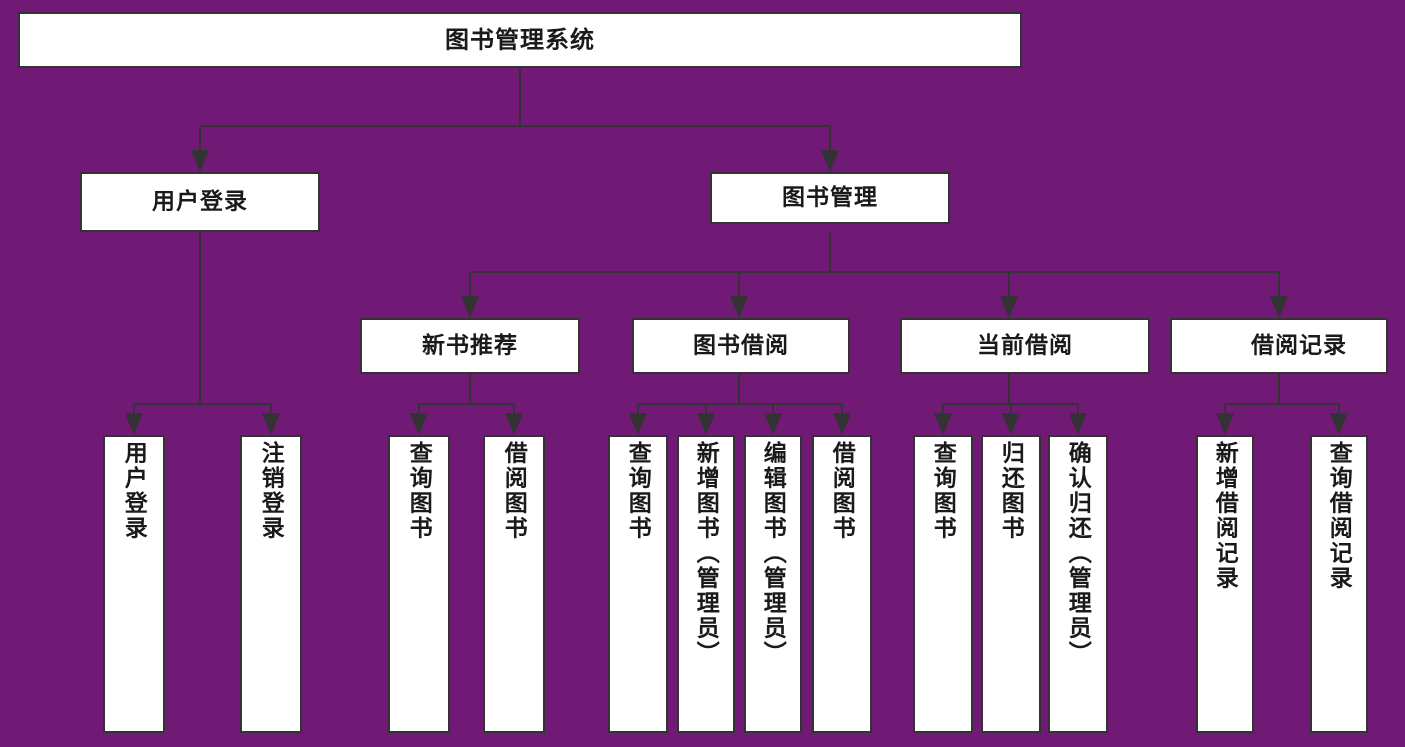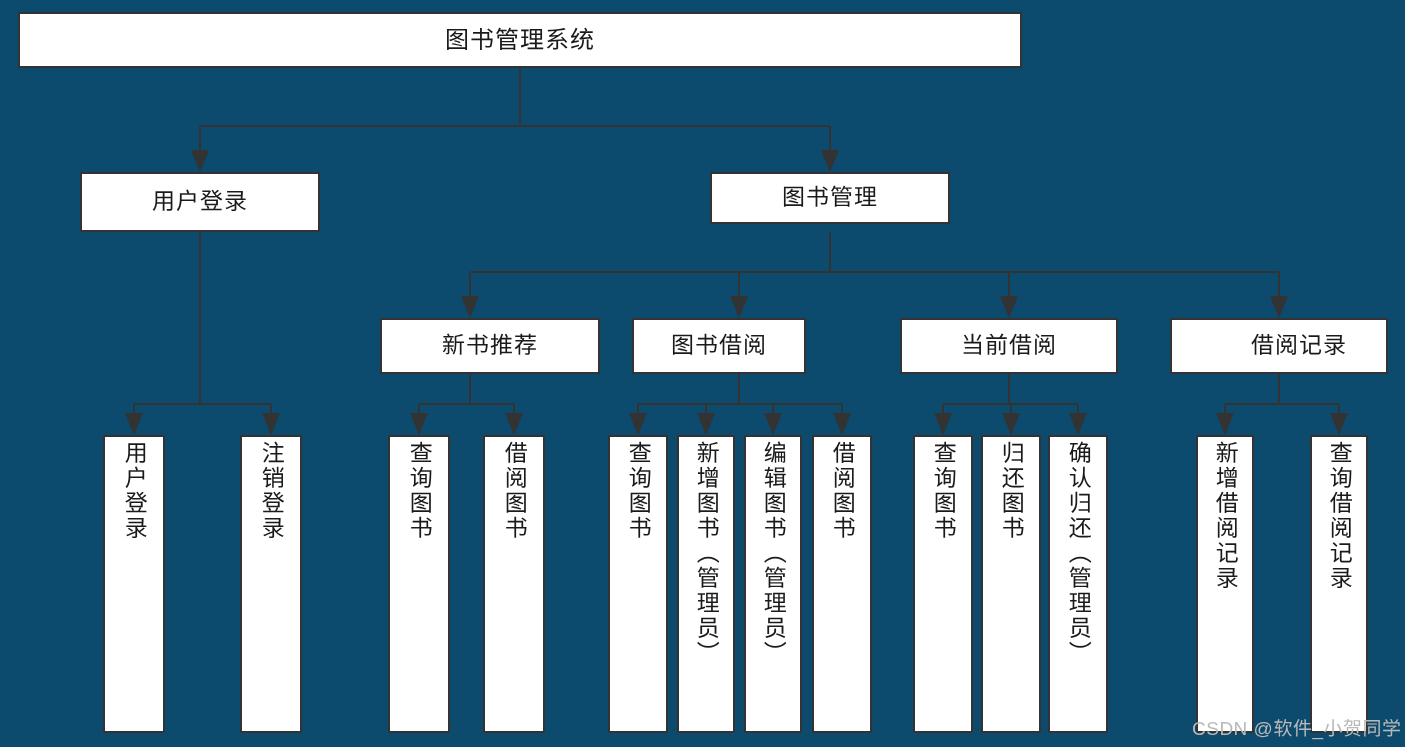--- a/index.html
+++ b/index.html
@@ -8,22 +8,23 @@
     padding: 0;
     background: #ffffff;
   }
   body {
     font-family: "Liberation Sans", "DejaVu Sans", sans-serif;
   }
   #canvas {
     position: relative;
     width: 1405px;
     height: 747px;
-    background: #0c4a6e;
+    background: #701a75;
     overflow: hidden;
+    font-weight: bold;
   }
   #wires {
     position: absolute;
     left: 0;
     top: 0;
     width: 1405px;
     height: 747px;
     pointer-events: none;
   }
   .node {
@@ -129,27 +130,27 @@
   <div id="nodes">
       <div class="node horiz root" style="left: 18px; top: 12px; width: 1004px; height: 56px; border-color: rgb(51, 51, 51); color: rgb(26, 26, 26);">
         <span>图书管理系统</span>
       </div>
       <div class="node horiz" style="left: 80px; top: 172px; width: 240px; height: 60px; border-color: rgb(51, 51, 51); color: rgb(26, 26, 26);">
         <span>用户登录</span>
       </div>
       <div class="node horiz" style="left: 710px; top: 172px; width: 240px; height: 52px; border-color: rgb(51, 51, 51); color: rgb(26, 26, 26);">
         <span>图书管理</span>
       </div>
-      <div class="node horiz" style="left: 380px; top: 318px; width: 220px; height: 56px; border-color: rgb(51, 51, 51); color: rgb(26, 26, 26); text-align: right;">
+      <div class="node horiz" style="left: 360px; top: 318px; width: 220px; height: 56px; border-color: rgb(51, 51, 51); color: rgb(26, 26, 26); text-align: right;">
         <span>新书推荐</span>
       </div>
-      <div class="node horiz" style="left: 632px; top: 318px; width: 174px; height: 56px; border-color: rgb(51, 51, 51); color: rgb(26, 26, 26);">
+      <div class="node horiz" style="left: 632px; top: 318px; width: 218px; height: 56px; border-color: rgb(51, 51, 51); color: rgb(26, 26, 26);">
         <span>图书借阅</span>
       </div>
-      <div class="node horiz" style="left: 900px; top: 318px; width: 218px; height: 56px; border-color: rgb(51, 51, 51); color: rgb(26, 26, 26);">
+      <div class="node horiz" style="left: 900px; top: 318px; width: 250px; height: 56px; border-color: rgb(51, 51, 51); color: rgb(26, 26, 26);">
         <span>当前借阅</span>
       </div>
       <div class="node horiz" style="left: 1170px; top: 318px; width: 218px; height: 56px; border-color: rgb(51, 51, 51); color: rgb(26, 26, 26); padding-left: 40px;">
         <span>借阅记录</span>
       </div>
       <div class="node vert" style="left: 103px; top: 435px; width: 62px; height: 298px; border-color: rgb(51, 51, 51); color: rgb(26, 26, 26);">
         <span class="vtext">用户登录</span>
       </div>
       <div class="node vert" style="left: 240px; top: 435px; width: 62px; height: 298px; border-color: rgb(51, 51, 51); color: rgb(26, 26, 26);">
         <span class="vtext">注销登录</span>
@@ -181,14 +182,13 @@
       <div class="node vert" style="left: 1048px; top: 435px; width: 60px; height: 298px; border-color: rgb(51, 51, 51); color: rgb(26, 26, 26);">
         <span class="vtext">确认归还（管理员）</span>
       </div>
       <div class="node vert" style="left: 1196px; top: 435px; width: 58px; height: 298px; border-color: rgb(51, 51, 51); color: rgb(26, 26, 26);">
         <span class="vtext">新增借阅记录</span>
       </div>
       <div class="node vert" style="left: 1310px; top: 435px; width: 58px; height: 298px; border-color: rgb(51, 51, 51); color: rgb(26, 26, 26);">
         <span class="vtext">查询借阅记录</span>
       </div>
     </div>
-  <div class="watermark" style="left:1192px; top:713px;">CSDN @软件_小贺同学</div>
 </div>
 
 </body></html>

